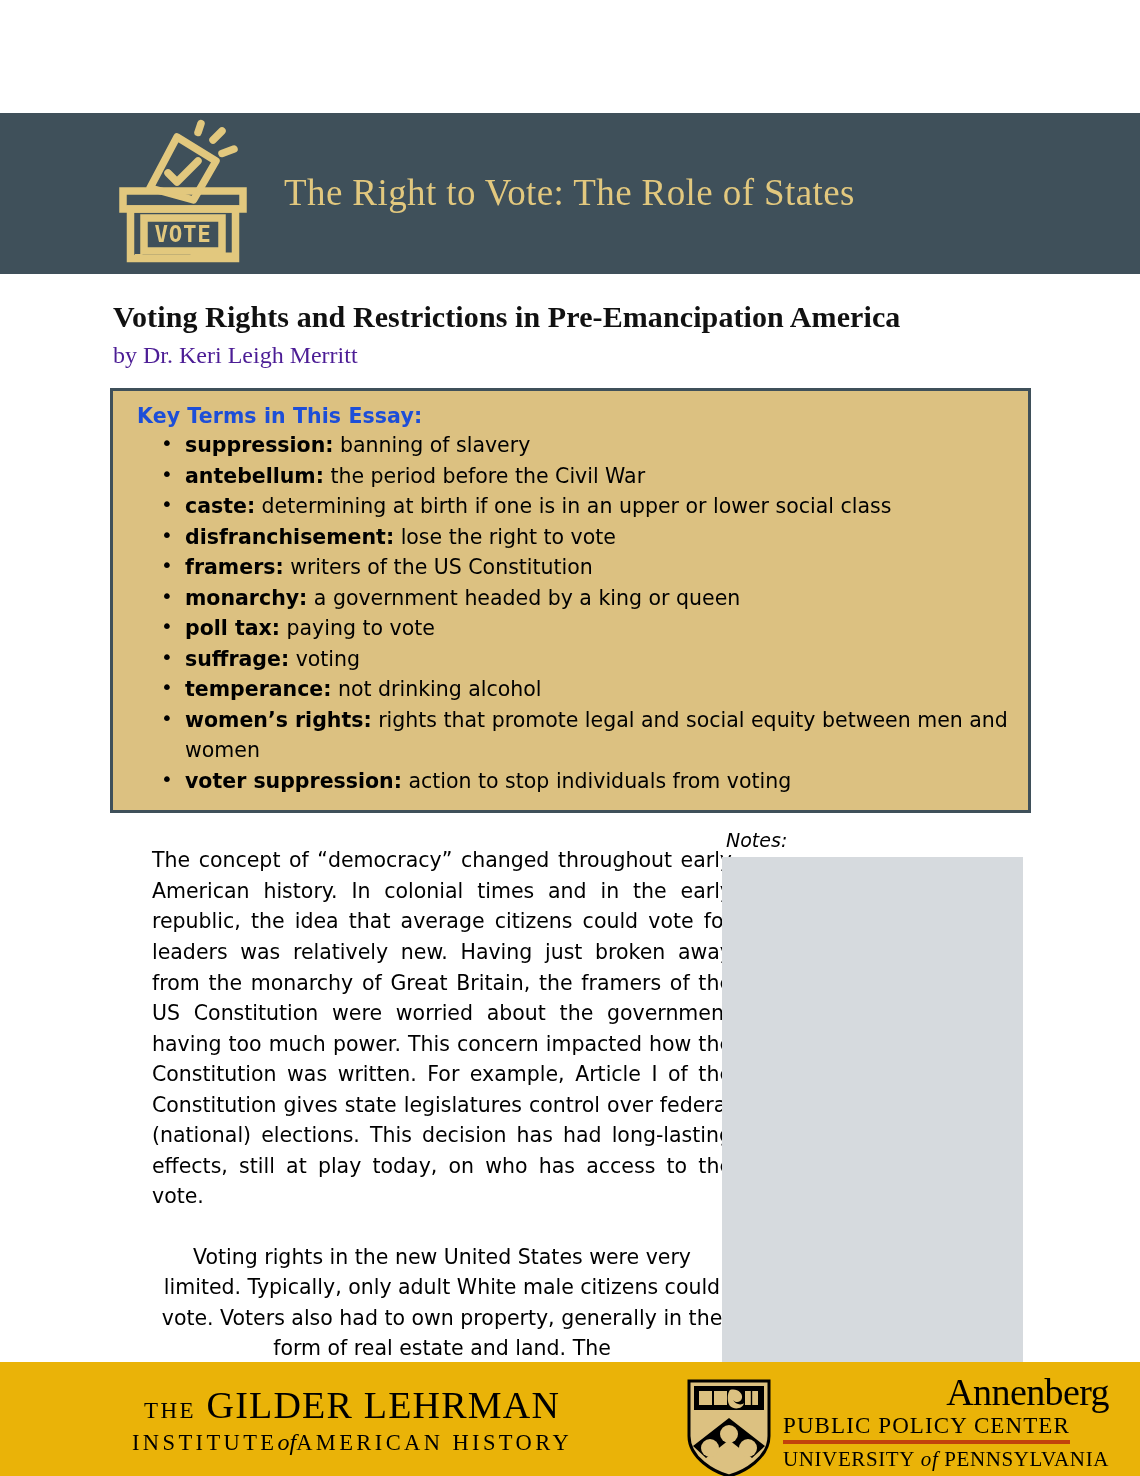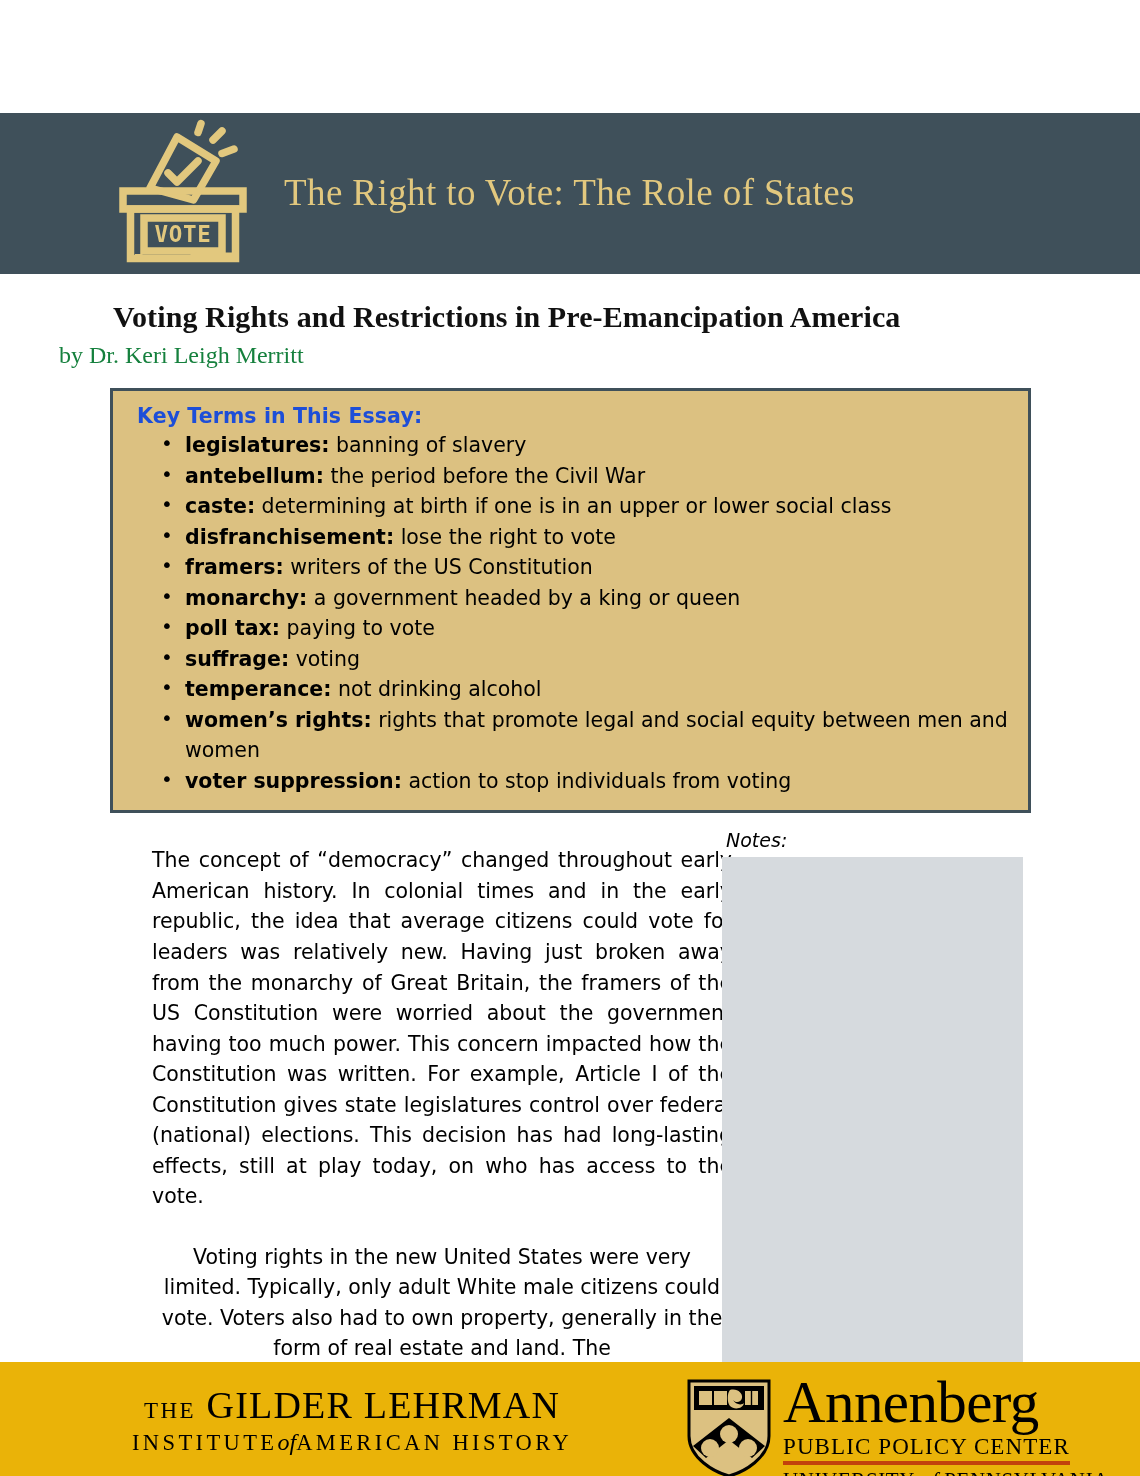--- a/index.html
+++ b/index.html
@@ -54,22 +54,22 @@
   .essay-title {
     font-family: "Liberation Serif", serif;
     font-size: 30px;
     color: #111111;
     margin: 26px 0 0 113px;
     letter-spacing: 0.1px;
   }
   .essay-byline {
     font-family: "Liberation Serif", serif;
     font-size: 24px;
-    color: #15803d;
-    margin: 8px 0 0 59px;
+    color: #4c1d95;
+    margin: 8px 0 0 113px;
   }
 
   
   .keyterms-box {
     margin: 19px 0 0 110px;
     width: 921px;
     background: #dcc181;
     border: 3px solid #3f505a;
     padding: 10px 14px 14px 14px;
   }
@@ -182,23 +182,24 @@
     display: flex;
     align-items: flex-start;
   }
   .shield { width: 86px; min-width: 86px; margin-top: 4px; }
   .annenberg-text {
     margin-left: 11px;
     font-family: "Liberation Serif", serif;
     color: #000;
   }
   .ann-name {
-    font-size: 59px;
+    font-size: 38px;
     line-height: 0.98;
     letter-spacing: -0.6px;
+    text-align: right;
   }
   .ann-sub {
     font-size: 23px;
     letter-spacing: 1.1px;
     border-bottom: 4px solid #c2410c;
     padding-bottom: 1px;
     display: inline-block;
     margin-top: 2px;
   }
   .ann-univ {
@@ -245,21 +246,21 @@
 </div>
 
 <div class="page-body">
 
   <h1 class="essay-title">Voting Rights and Restrictions in Pre-Emancipation America</h1>
   <div class="essay-byline">by Dr. Keri Leigh Merritt</div>
 
   <div class="keyterms-box">
     <div class="keyterms-heading">Key Terms in This Essay:</div>
     <ul class="keyterms-list" id="keyterms-list">
-        <li><b>legislatures:</b><span> banning of slavery</span></li>
+        <li><b>suppression:</b><span> banning of slavery</span></li>
         <li><b>antebellum:</b><span> the period before the Civil War</span></li>
         <li><b>caste:</b><span> determining at birth if one is in an upper or lower social class</span></li>
         <li><b>disfranchisement:</b><span> lose the right to vote</span></li>
         <li><b>framers:</b><span> writers of the US Constitution</span></li>
         <li><b>monarchy:</b><span>  a government headed by a king or queen</span></li>
         <li><b>poll tax:</b><span> paying to vote</span></li>
         <li><b>suffrage:</b><span> voting</span></li>
         <li><b>temperance:</b><span> not drinking alcohol</span></li>
         <li><b>women’s rights:</b><span> rights that promote legal and social equity between men and women</span></li>
         <li><b>voter suppression:</b><span> action to stop individuals from voting</span></li>

